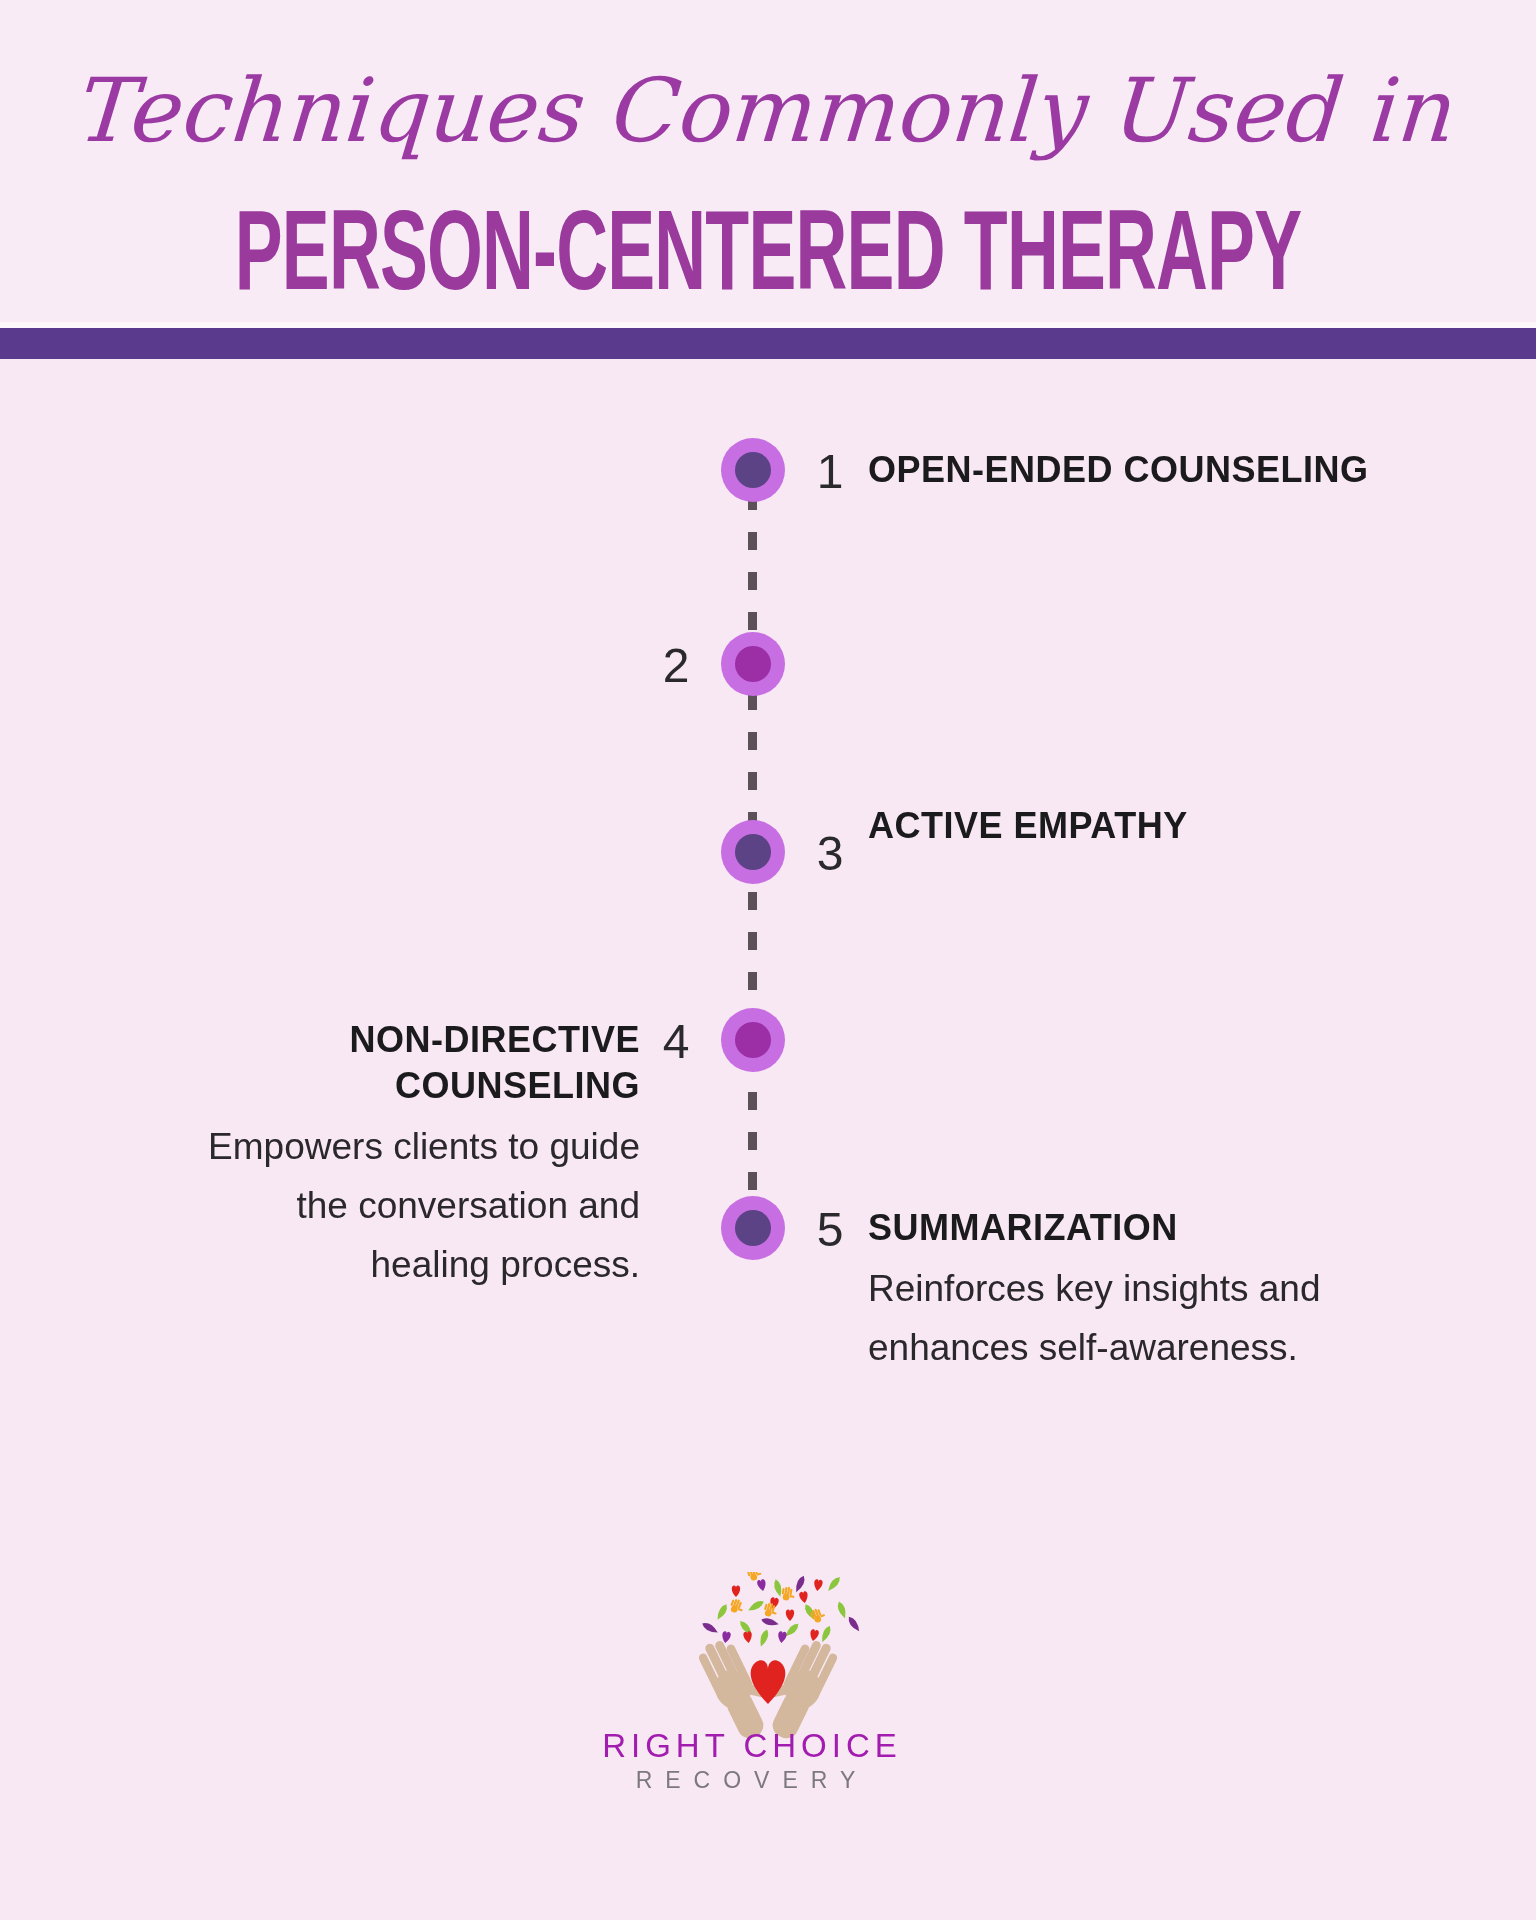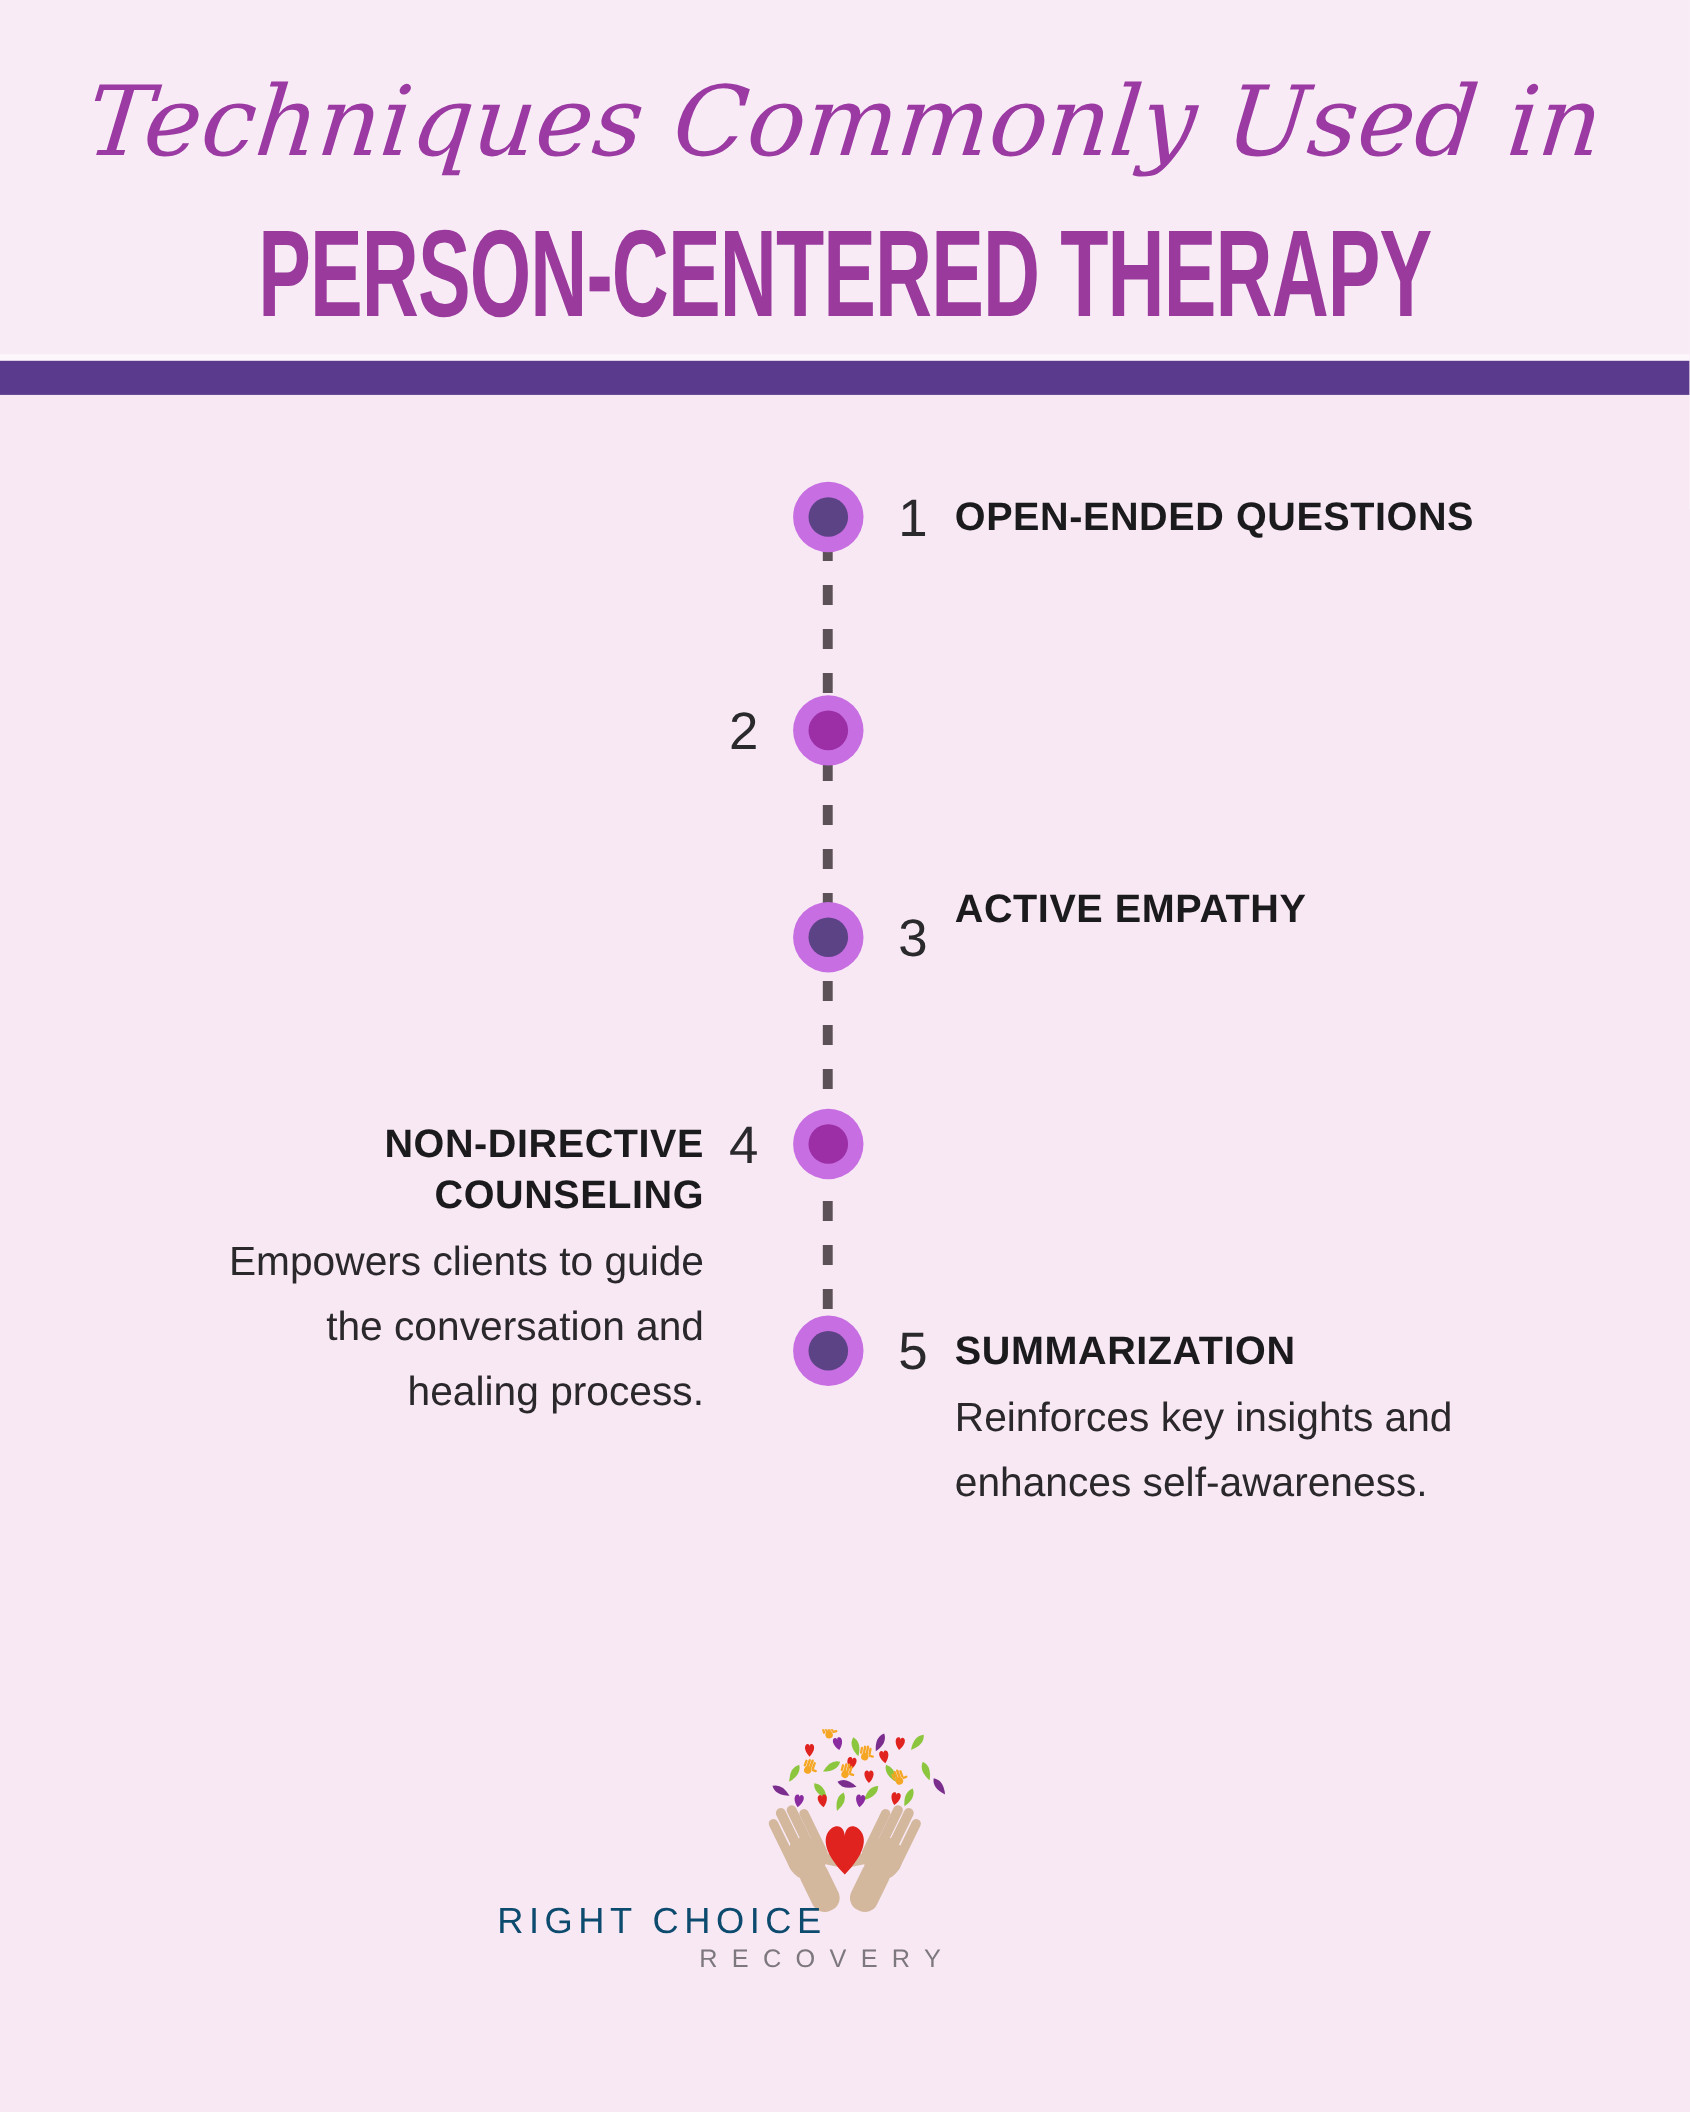--- a/index.html
+++ b/index.html
@@ -55,22 +55,22 @@
     color:#1b1a1c;letter-spacing:0.5px;
   }
   .item-desc{
     margin-top:8px;
     font-size:37px;font-weight:400;line-height:59px;
     color:#2a282b;
   }
   
   .logo-svg{position:absolute;left:658px;top:1572px;}
   .brand-name{
-    position:absolute;left:452px;top:1727px;width:600px;
-    font-size:33px;font-weight:400;letter-spacing:5px;color:#0c4a6e;
+    position:absolute;left:452px;top:1727px;width:600px;text-align:center;
+    font-size:33px;font-weight:400;letter-spacing:5px;color:#a21caf;
   }
   .brand-subtitle{
     position:absolute;left:452px;top:1767px;width:600px;text-align:center;
     font-size:23px;font-weight:400;letter-spacing:13px;color:#7d787d;
   }
 </style>
 </head>
 <body>
 
 <div class="canvas">
@@ -100,21 +100,21 @@
       <div class="node-inner inner-dark"></div>
     </div>
 
   <div class="num" style="left:830px;top:472px">1</div>
   <div class="num" style="left:676px;top:666px">2</div>
   <div class="num" style="left:830px;top:854px">3</div>
   <div class="num" style="left:676px;top:1042px">4</div>
   <div class="num" style="left:830px;top:1230px">5</div>
 
   <div class="item right" style="top:447px">
-    <div class="item-title">OPEN-ENDED QUESTIONS</div>
+    <div class="item-title">OPEN-ENDED COUNSELING</div>
   </div>
 
 
   <div class="item right" style="top:803px">
     <div class="item-title">ACTIVE EMPATHY</div>
   </div>
 
   <div class="item right" style="top:1205px">
     <div class="item-title">SUMMARIZATION</div>
     <div class="item-desc">Reinforces key insights and enhances self-awareness.</div>

